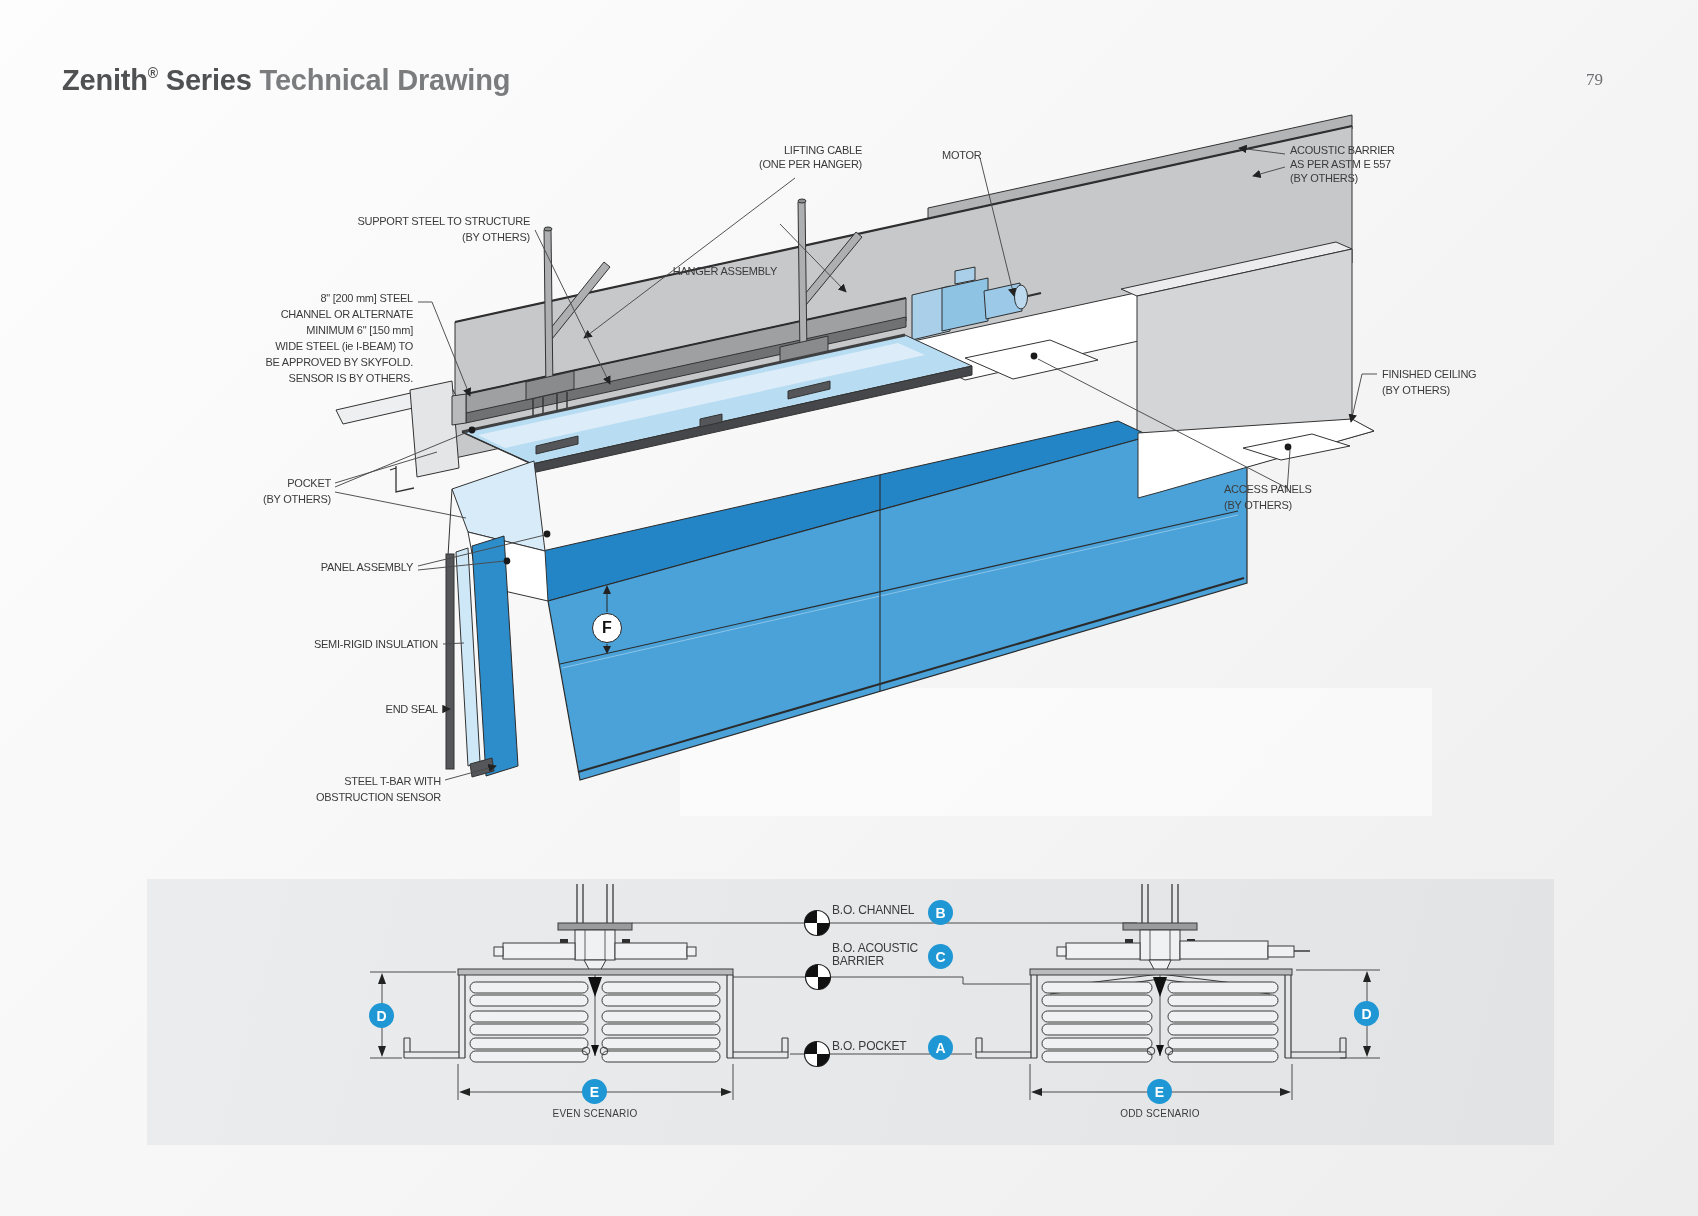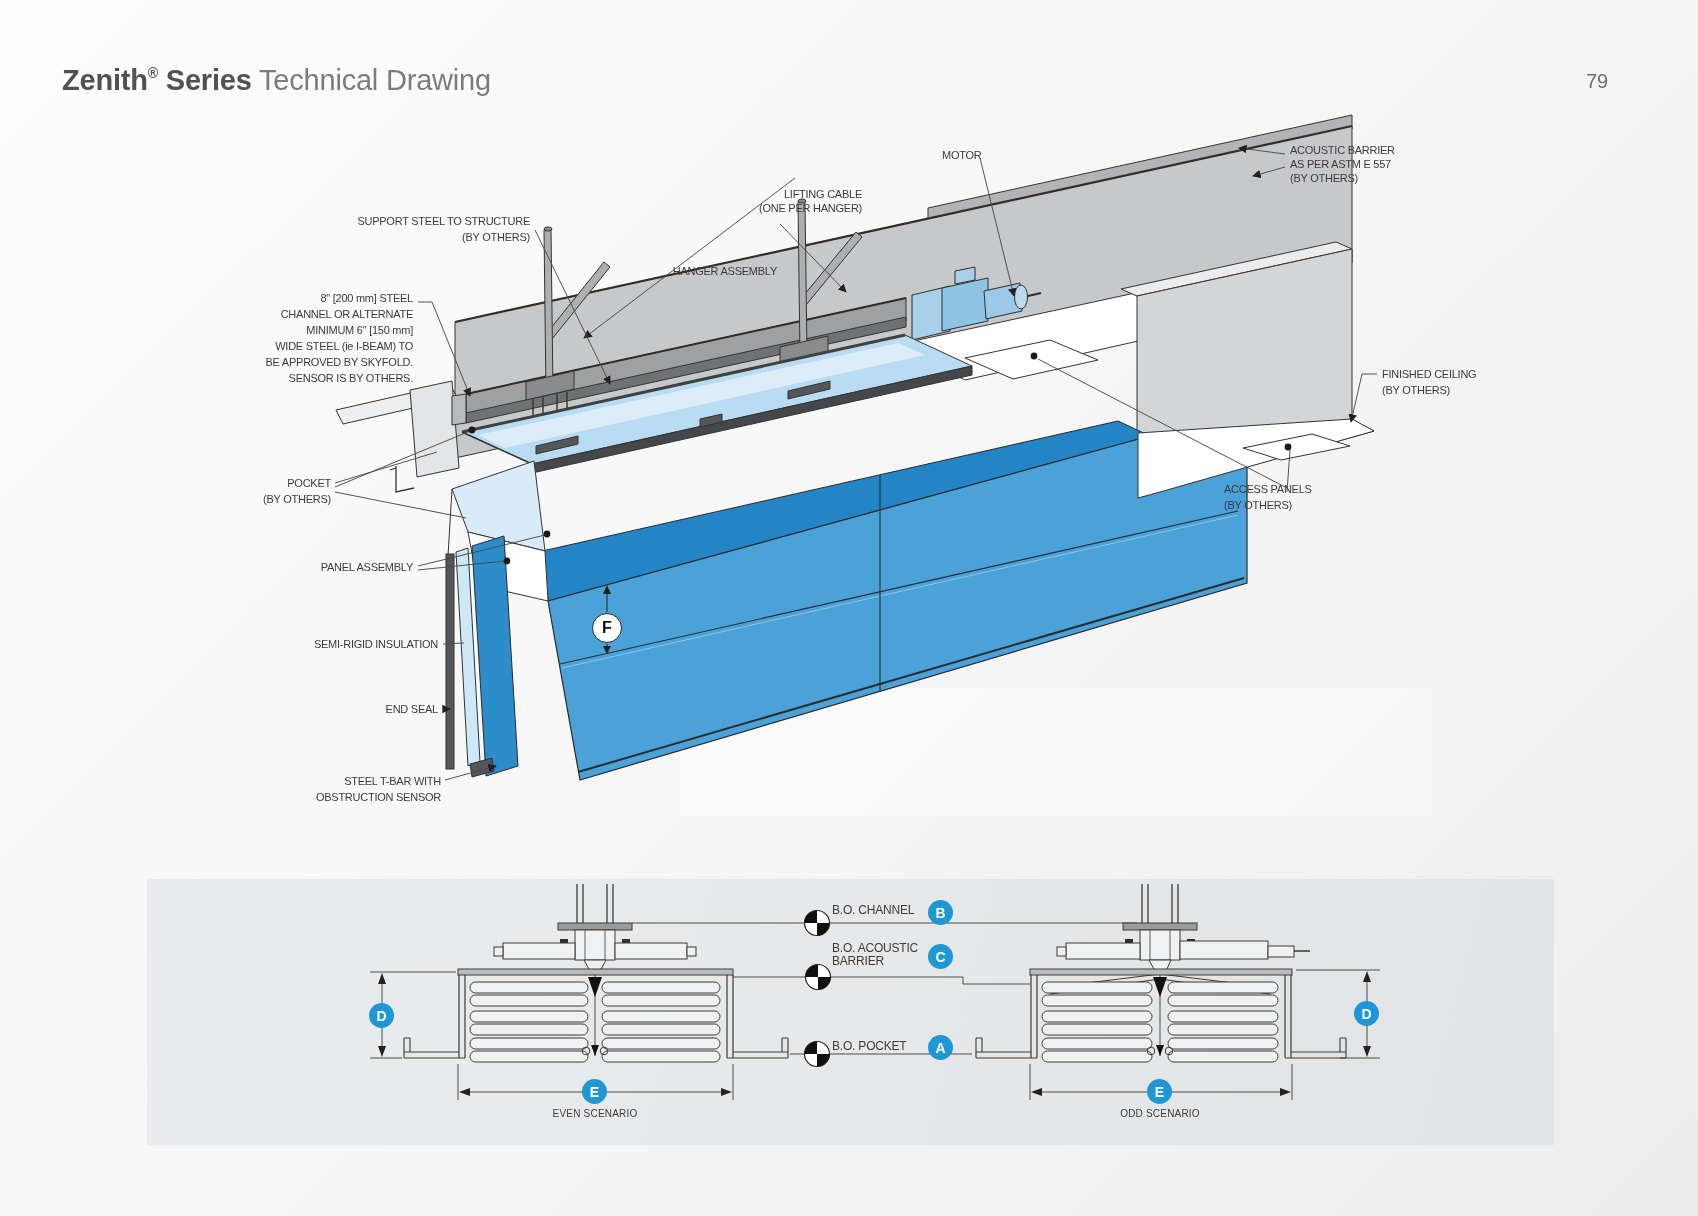--- a/index.html
+++ b/index.html
@@ -3,23 +3,23 @@
 <meta charset="utf-8">
 <style>
   html,body{margin:0;padding:0;}
   body{font-family:"Liberation Sans", sans-serif;}
   #page{position:relative;width:1698px;height:1216px;overflow:hidden;
         background:linear-gradient(135deg,#fdfdfd 0%,#f7f7f8 45%,#ededee 100%);}
   #iso-svg{position:absolute;left:0;top:0;}
   .white-patch{position:absolute;left:680px;top:688px;width:752px;height:128px;background:rgba(255,255,255,.55);}
   .header{position:absolute;left:62px;top:64px;font-size:29px;letter-spacing:-0.2px;white-space:nowrap;}
   .header .b{font-weight:bold;color:#505153;}
-  .header .l{font-weight:400;color:#7b7c7e;}
+  .header .l{font-weight:700;color:#7b7c7e;}
   .header sup{font-size:14px;vertical-align:12px;}
-  .pagenum{position:absolute;left:1586px;top:70px;font-size:20px;color:#6d6e71;}
+  .pagenum{position:absolute;left:1586px;top:70px;font-size:17px;color:#6d6e71;font-family:Liberation Serif, serif;}
   .callout{position:absolute;font-size:11px;line-height:14px;letter-spacing:-0.25px;color:#3b3b3c;white-space:nowrap;}
   .callout.r{text-align:right;}
   .callout.lh16{line-height:16px;}
   .lc{position:absolute;width:25px;height:25px;border-radius:50%;background:#1f97d4;color:#fff;
       font-weight:bold;font-size:14px;display:flex;align-items:center;justify-content:center;}
   .fc{position:absolute;left:592px;top:613px;width:30px;height:30px;border-radius:50%;background:#fff;
       border:1.7px solid #222;color:#111;font-weight:bold;font-size:16px;display:flex;align-items:center;justify-content:center;box-sizing:border-box;}
   .section-bg{position:absolute;left:147px;top:879px;width:1407px;height:266px;
       background:linear-gradient(105deg,#ebeced 0%,#e6e7e8 60%,#e2e3e5 100%);}
   .caption{position:absolute;width:220px;text-align:center;font-size:10px;letter-spacing:0.2px;color:#3b3b3c;}
@@ -310,21 +310,21 @@
       </g>
     </g>
   </svg>
 
   <div class="header">
     <span class="b"><span>Zenith</span><sup>®</sup> <span>Series</span></span>
     <span class="l">Technical Drawing</span>
   </div>
   <div class="pagenum">79</div>
 
-  <div class="callout r" style="right:836px;top:143px;margin-top:44px;">
+  <div class="callout r" style="right:836px;top:143px;">
     <div>LIFTING CABLE</div>
     <div>(ONE PER HANGER)</div>
   </div>
   <div class="callout" style="left:942px;top:148px;">
     <div>MOTOR</div>
   </div>
   <div class="callout r" style="right:921px;top:217px;margin-top:47px;">
     <div>HANGER ASSEMBLY</div>
   </div>
   <div class="callout r lh16" style="right:1168px;top:213px;">

